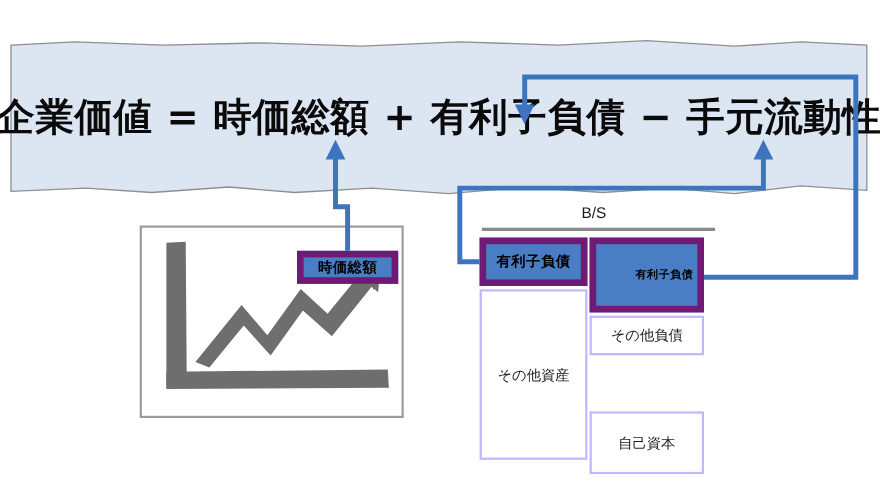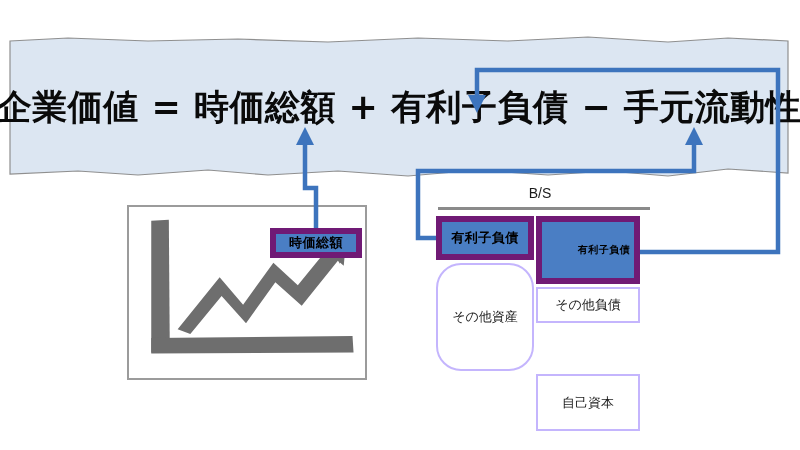--- a/index.html
+++ b/index.html
@@ -64,21 +64,21 @@
 
   .bs-cell{
     position:absolute;box-sizing:border-box;
     background:#ffffff;border:2px solid #c4b5fd;
     display:flex;align-items:center;justify-content:center;
     font-size:13px;color:#1a1a1a;
     font-family:"Liberation Sans","DejaVu Sans",sans-serif;
   }
   #cash-cell{left:436px;top:216px;width:98px;height:44px;font-size:13px;z-index:5;}
   #debt-cell{left:536px;top:216px;width:104px;height:68px;font-size:10px;z-index:5;padding-left:32px;}
-  #otherassets-cell{left:436px;top:263px;width:98px;height:108px;z-index:4;border-radius:25px;}
+  #otherassets-cell{left:436px;top:263px;width:98px;height:155px;z-index:4;}
   #otherliab-cell{left:536px;top:287px;width:104px;height:36px;z-index:4;}
   #equity-cell{left:536px;top:326px;width:104px;height:57px;z-index:4;margin-top:48px;}
 </style>
 </head>
 <body>
 
 <div id="stage">
 
   <div class="banner-wrap">
     <svg width="782" height="148" viewBox="0 0 782 148">

